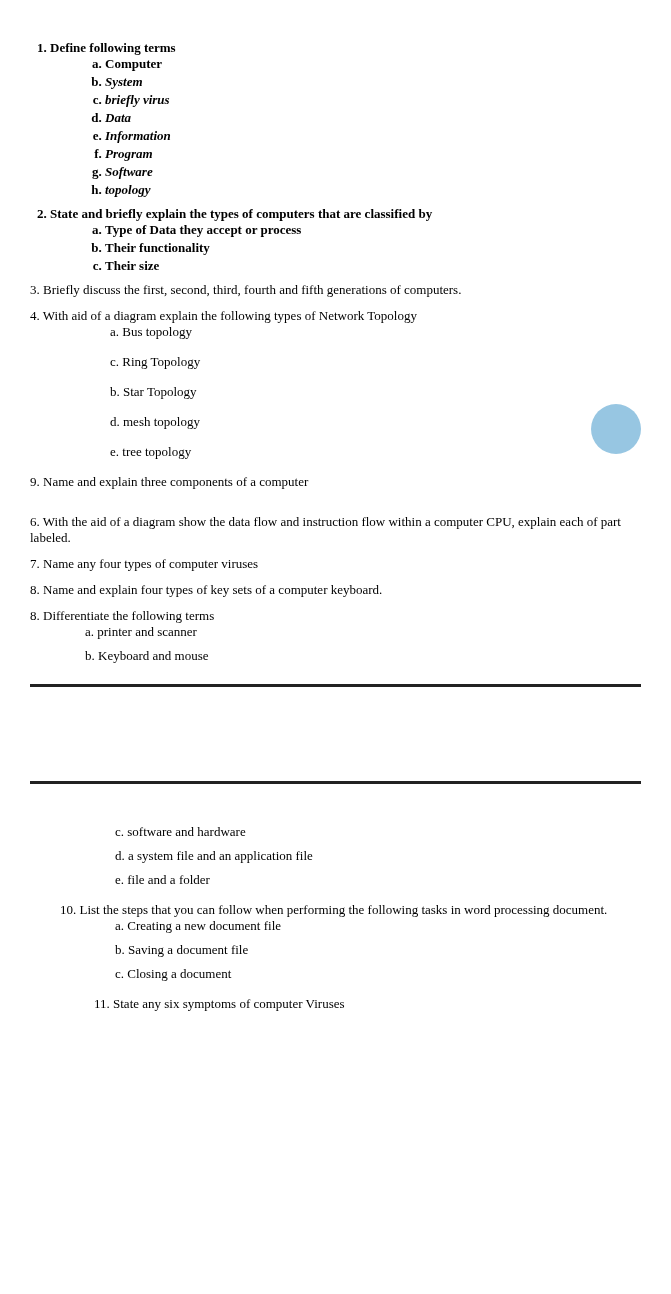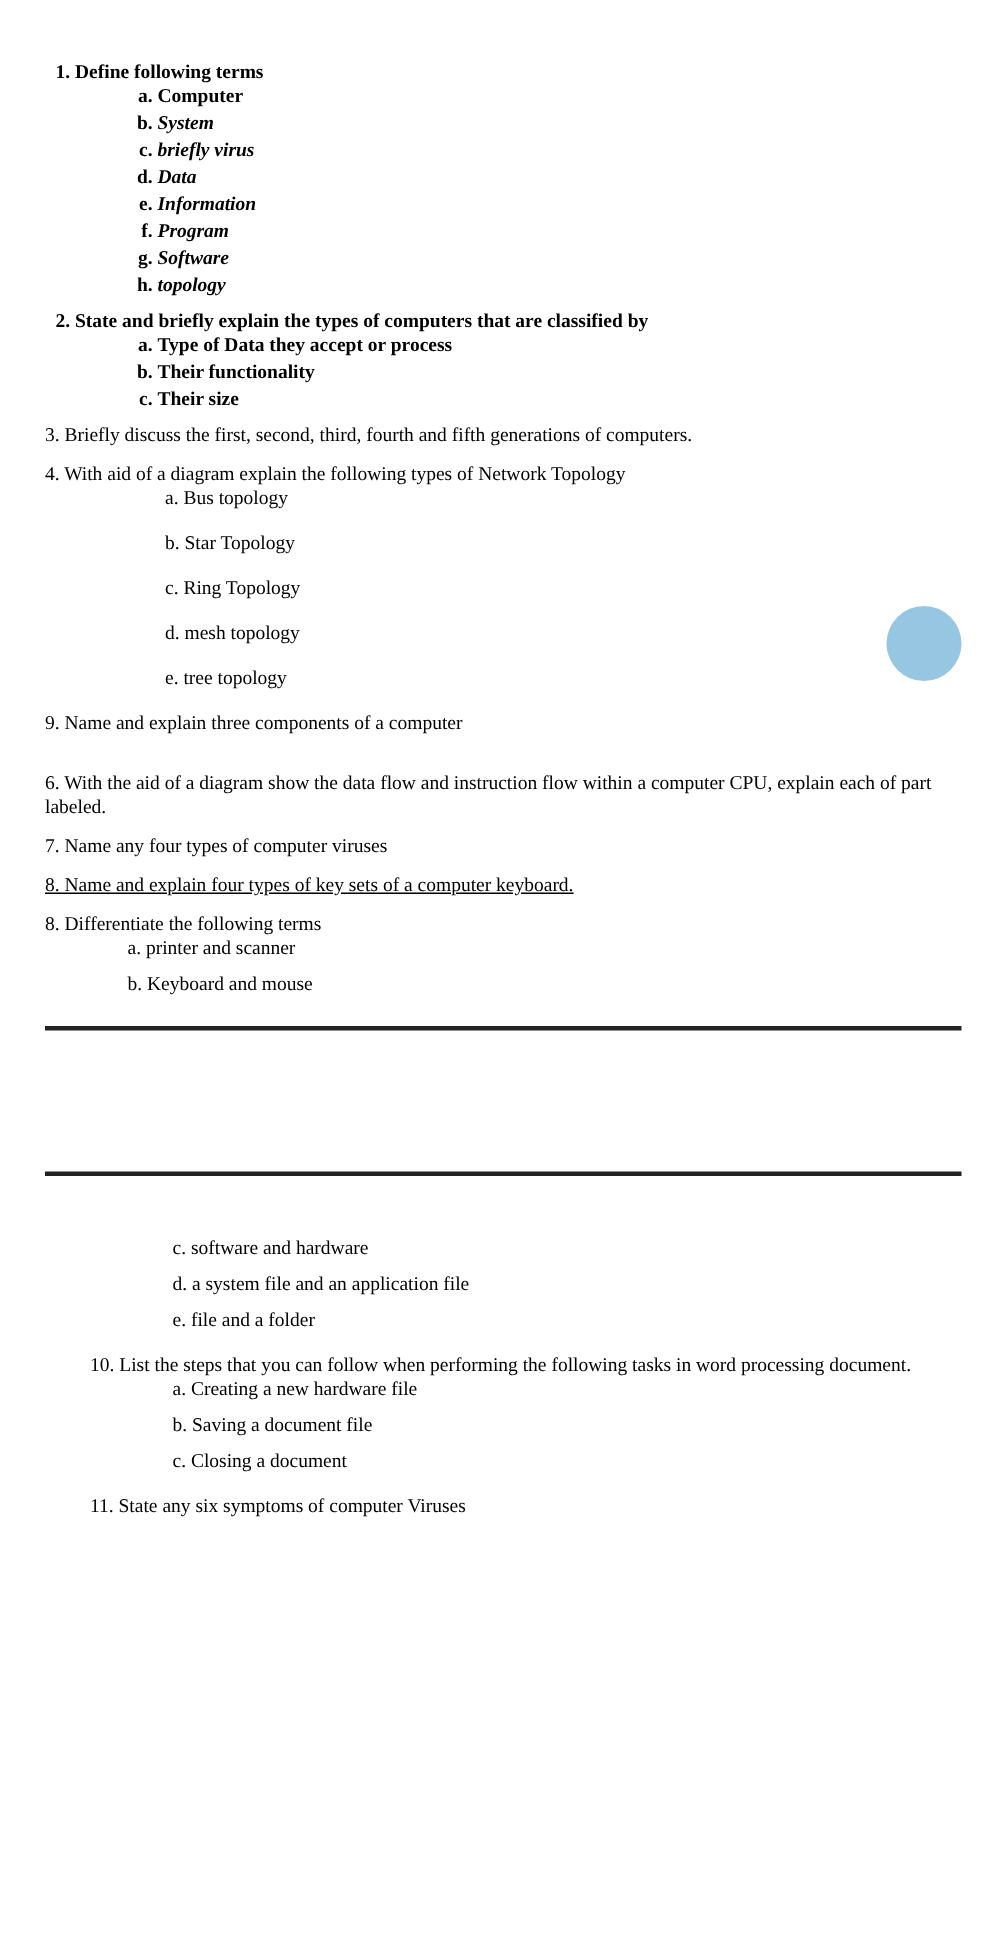--- a/index.html
+++ b/index.html
@@ -93,63 +93,63 @@
     </li>
   </ol>
 
   <div class="standalone-q" style="margin-top:8px;">
     <span>3. <span>Briefly discuss the first, second, third, fourth and fifth generations of computers.</span></span>
   </div>
 
   <div class="standalone-q" style="margin-top:10px;">
     <div>4. <span>With aid of a diagram explain the following types of Network Topology</span></div>
     <div class="network-topology-item"><span>a. Bus topology</span></div>
+    <div class="network-topology-item"><span>c. Ring Topology</span></div>
     <div class="network-topology-item"><span>b. Star Topology</span></div>
-    <div class="network-topology-item"><span>c. Ring Topology</span></div>
     <div class="network-topology-item" style="position:relative;">
       <span>d. mesh topology</span>
       <div class="blue-circle" style="top:-10px;"></div>
     </div>
     <div class="network-topology-item"><span>e. tree topology</span></div>
   </div>
 
   <div class="standalone-q" style="margin-top:6px;">
     <span>9. Name and explain three components of a computer</span>
   </div>
 
   <div class="standalone-q" style="margin-top:24px;">
     <span>6. With the aid of a diagram show the data flow and instruction flow within a computer CPU, explain each of part labeled.</span>
   </div>
 
   <div class="standalone-q" style="margin-top:4px;">
     <span>7. Name any four types of computer viruses</span>
   </div>
 
-  <div class="standalone-q" style="margin-top:10px;text-decoration:underline;">
+  <div class="standalone-q" style="margin-top:10px;">
     <span>8. Name and explain four types of key sets of a computer keyboard.</span>
   </div>
 
   <div class="standalone-q" style="margin-top:10px;">
     <div>8. Differentiate the following terms</div>
     <div class="diff-item"><span>a. printer and scanner</span></div>
     <div class="diff-item"><span>b. Keyboard and mouse</span></div>
   </div>
 
   <div class="page-break"></div>
 
   <div class="page2">
 
     <div class="diff-item"><span>c. software and hardware</span></div>
     <div class="diff-item"><span>d. a system file and an application file</span></div>
     <div class="diff-item"><span>e. file and a folder</span></div>
 
     <div class="standalone-q" style="margin-top:14px;">
       <div>10. List the steps that you can follow when performing the following tasks in word processing document.</div>
-      <div class="diff-item"><span>a. Creating a new hardware file</span></div>
+      <div class="diff-item"><span>a. Creating a new document file</span></div>
       <div class="diff-item"><span>b. Saving a document file</span></div>
       <div class="diff-item"><span>c. Closing a document</span></div>
     </div>
 
-    <div class="standalone-q" style="margin-top:14px;">
+    <div class="standalone-q" style="margin-top:14px;margin-left:34px;">
       <span>11.  State any six symptoms of computer Viruses</span>
     </div>
   </div>
 </div>
 
 </body></html>

